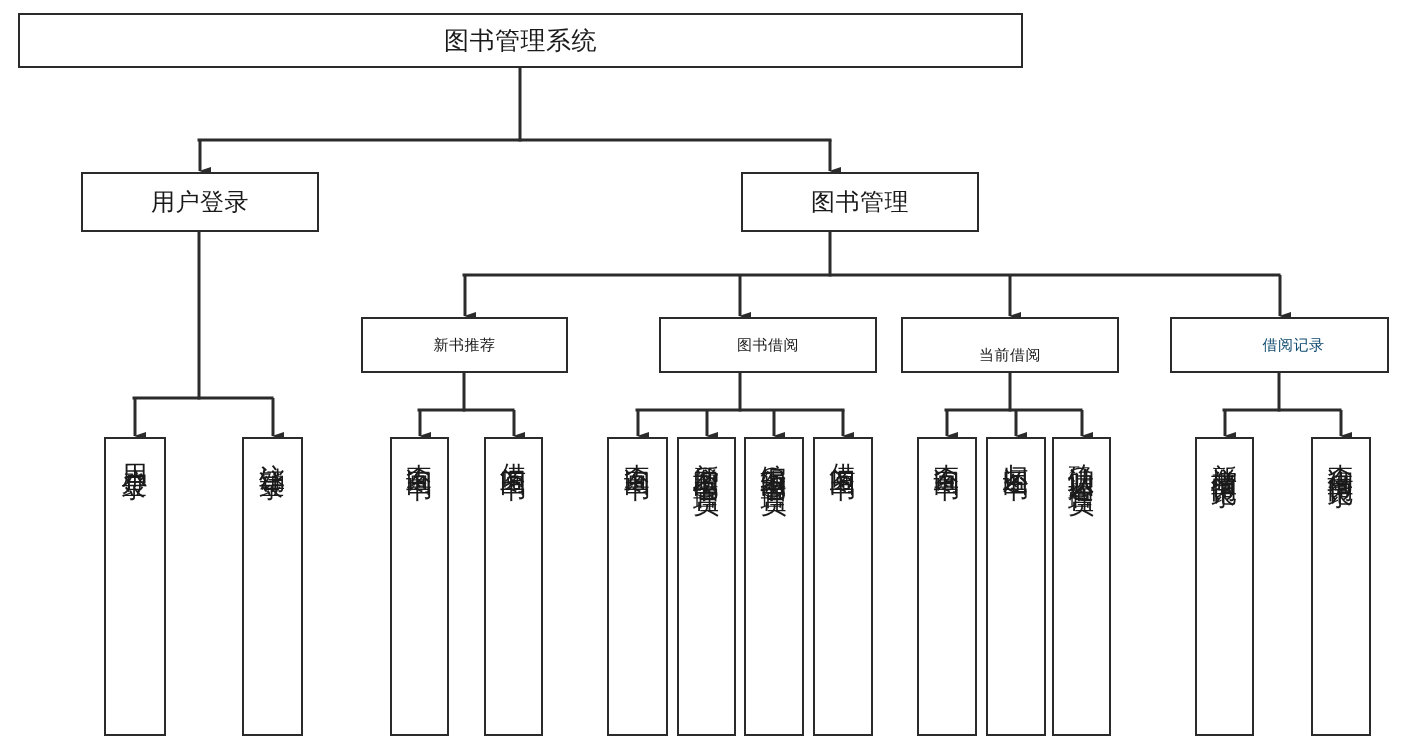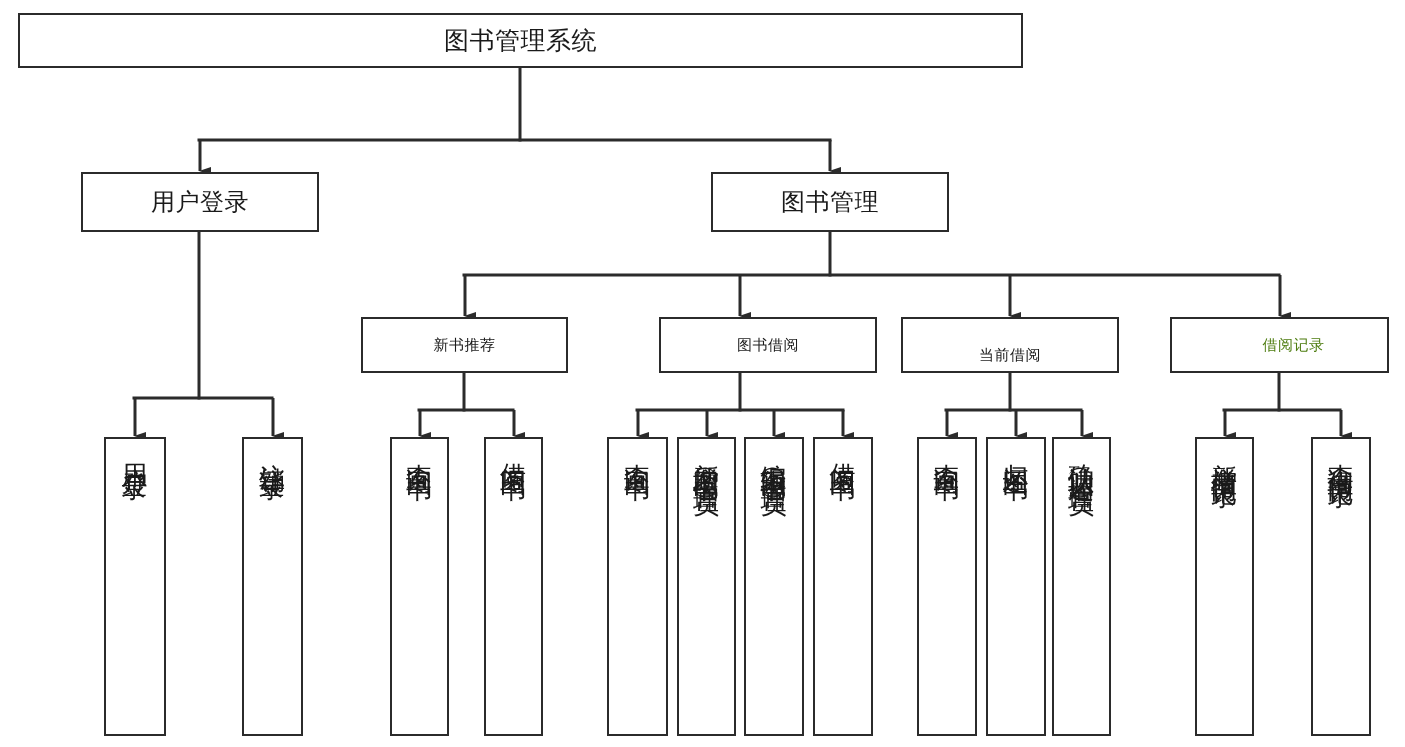--- a/index.html
+++ b/index.html
@@ -126,34 +126,34 @@
       </g>
   </svg>
 
   <div id="node-layer">
       <div class="node-box node-root" style="left: 18px; top: 13px; width: 1005px; height: 55px; border-color: rgb(43, 43, 43); background: rgb(255, 255, 255);">
         <span class="node-label" style="color: rgb(26, 26, 26);">图书管理系统</span>
       </div>
       <div class="node-box node-l2" style="left: 81px; top: 172px; width: 238px; height: 60px; border-color: rgb(43, 43, 43); background: rgb(255, 255, 255);">
         <span class="node-label" style="color: rgb(26, 26, 26);">用户登录</span>
       </div>
-      <div class="node-box node-l2" style="left: 711px; top: 172px; width: 238px; height: 60px; border-color: rgb(43, 43, 43); background: rgb(255, 255, 255);">
+      <div class="node-box node-l2" style="left: 741px; top: 172px; width: 238px; height: 60px; border-color: rgb(43, 43, 43); background: rgb(255, 255, 255);">
         <span class="node-label" style="color: rgb(26, 26, 26);">图书管理</span>
       </div>
       <div class="node-box node-l3" style="left: 361px; top: 317px; width: 207px; height: 56px; border-color: rgb(43, 43, 43); background: rgb(255, 255, 255);">
         <span class="node-label" style="color: rgb(26, 26, 26);">新书推荐</span>
       </div>
       <div class="node-box node-l3" style="left: 631px; top: 317px; width: 218px; height: 56px; border-color: rgb(43, 43, 43); background: rgb(255, 255, 255); margin-left: 28px;">
         <span class="node-label" style="color: rgb(26, 26, 26);">图书借阅</span>
       </div>
       <div class="node-box node-l3" style="left: 901px; top: 317px; width: 218px; height: 56px; border-color: rgb(43, 43, 43); background: rgb(255, 255, 255);">
         <span class="node-label" style="color: rgb(26, 26, 26); margin-top: 20px;">当前借阅</span>
       </div>
       <div class="node-box node-l3" style="left: 1170px; top: 317px; width: 219px; height: 56px; border-color: rgb(43, 43, 43); background: rgb(255, 255, 255);">
-        <span class="node-label" style="color: #4d7c0f; margin-left: 28px;">借阅记录</span>
+        <span class="node-label" style="color: #0c4a6e; margin-left: 28px;">借阅记录</span>
       </div>
       <div class="node-box node-leaf" style="left: 104px; top: 437px; width: 62px; height: 299px; border-color: rgb(43, 43, 43); background: rgb(255, 255, 255);">
         <span class="node-label" style="color: rgb(26, 26, 26);">用户登录</span>
       </div>
       <div class="node-box node-leaf" style="left: 242px; top: 437px; width: 61px; height: 299px; border-color: rgb(43, 43, 43); background: rgb(255, 255, 255);">
         <span class="node-label" style="color: rgb(26, 26, 26);">注销登录</span>
       </div>
       <div class="node-box node-leaf" style="left: 390px; top: 437px; width: 59px; height: 299px; border-color: rgb(43, 43, 43); background: rgb(255, 255, 255);">
         <span class="node-label" style="color: rgb(26, 26, 26);">查询图书</span>
       </div>

